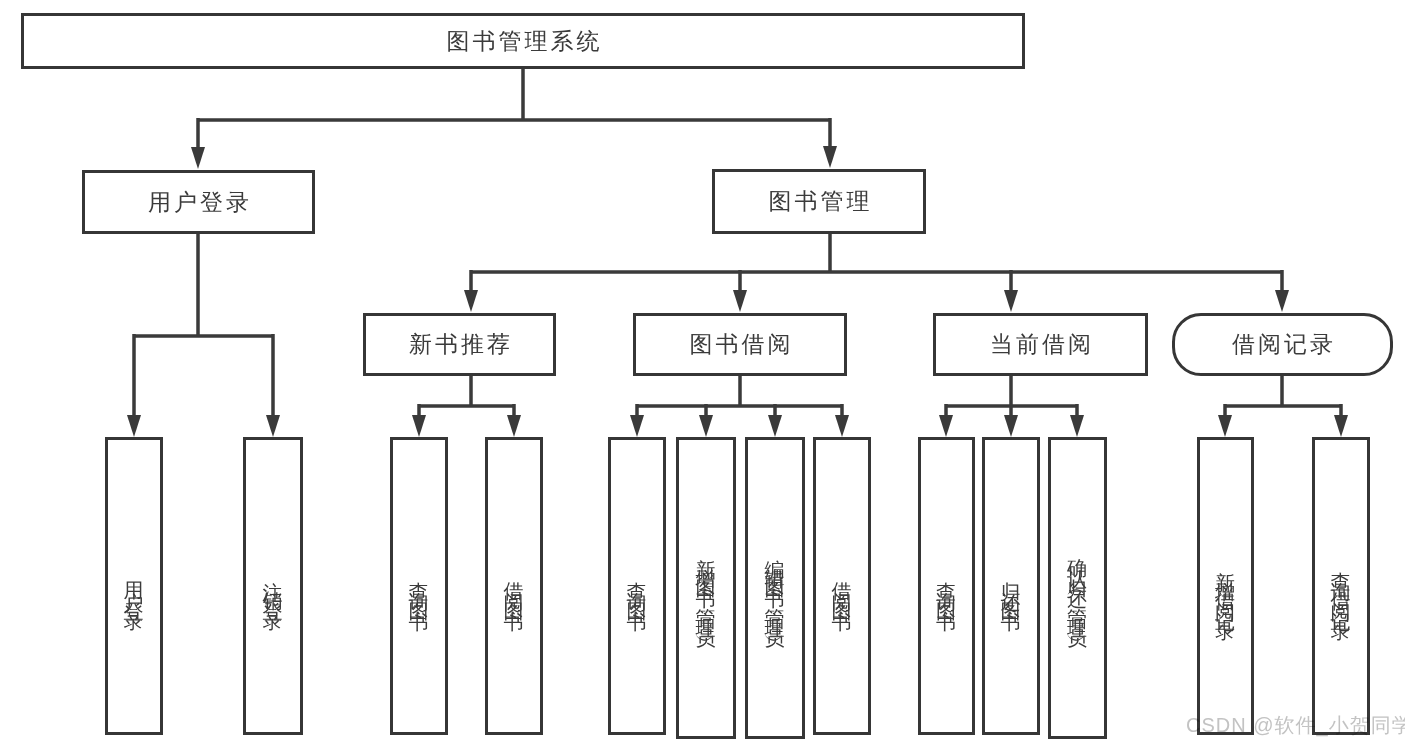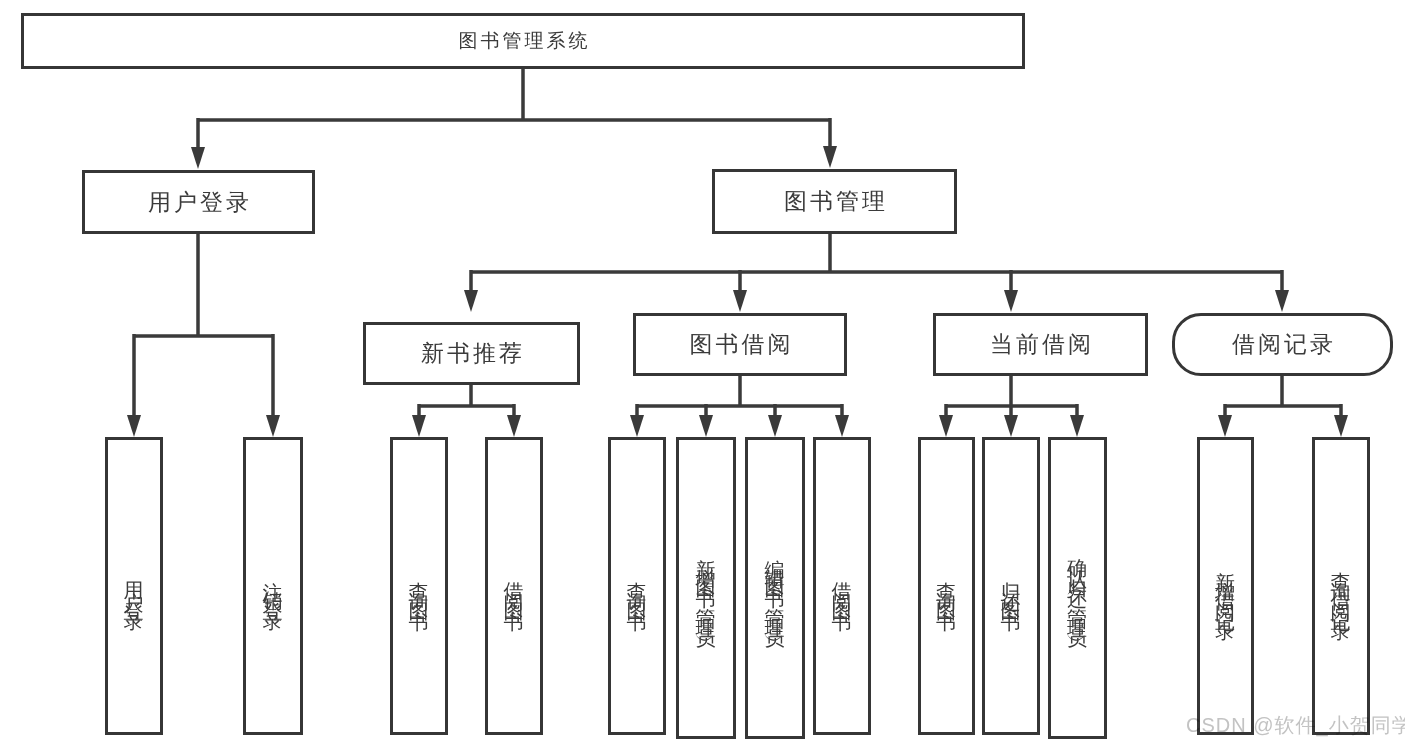--- a/index.html
+++ b/index.html
@@ -22,26 +22,26 @@
   }
   .hbox{font-size:23px;letter-spacing:3px;text-indent:3px;}
   .vbox span{
     writing-mode:vertical-rl;
     font-size:20px;
     letter-spacing:10px;
     line-height:1;
     color:#3b3b3b;
   }
   
-  #root{left:21px;top:13px;width:1004px;height:56px;font-size:19px;}
+  #root{left:21px;top:13px;width:1004px;height:56px;font-size:23px;}
   
   #user-login{left:82px;top:170px;width:233px;height:64px;}
-  #book-mgmt{left:712px;top:169px;width:245px;height:65px;}
+  #book-mgmt{left:712px;top:169px;width:214px;height:65px;}
   
-  #new-rec{left:363px;top:322px;width:217px;height:63px;}
+  #new-rec{left:363px;top:313px;width:193px;height:63px;}
   #book-borrow{left:633px;top:313px;width:214px;height:63px;}
   #cur-borrow{left:905px;top:313px;width:215px;height:63px;margin-left:28px;}
   #borrow-rec{left:1172px;top:313px;width:221px;height:63px;border-radius:29px;}
   
   #v-user-login{left:105px;top:437px;width:58px;height:298px;}
   #v-logout{left:243px;top:437px;width:60px;height:298px;}
   #v-query1{left:390px;top:437px;width:58px;height:298px;}
   #v-borrow1{left:485px;top:437px;width:58px;height:298px;}
   #v-query2{left:608px;top:437px;width:58px;height:298px;}
   #v-add-book{left:676px;top:437px;width:60px;height:302px;}

